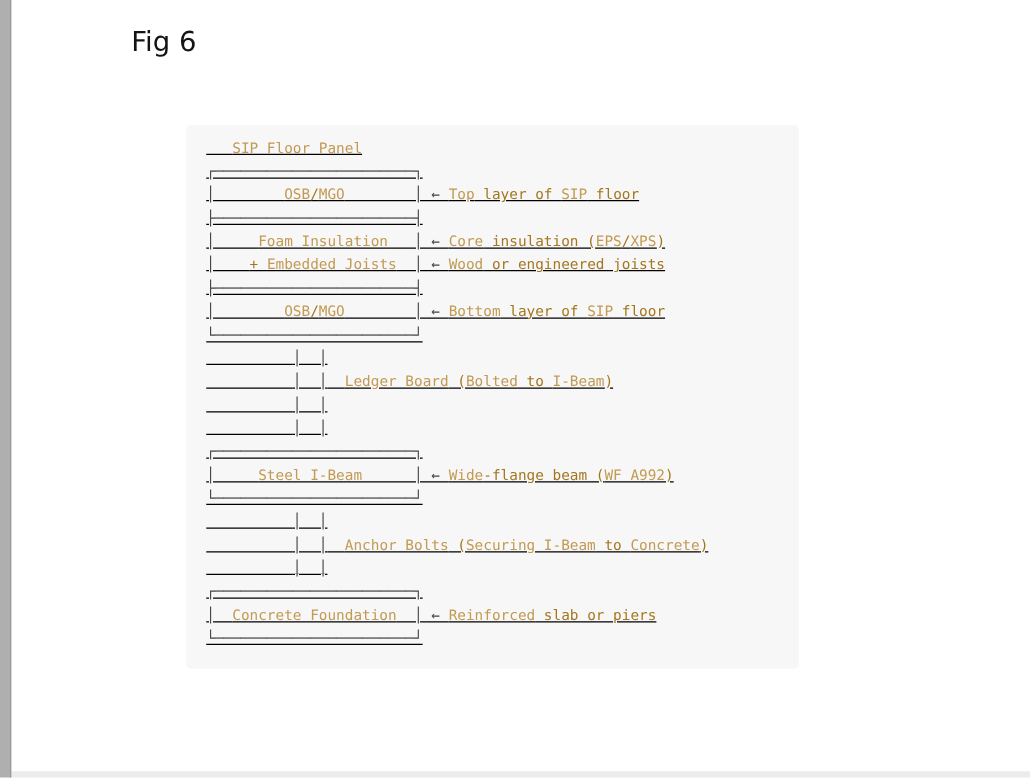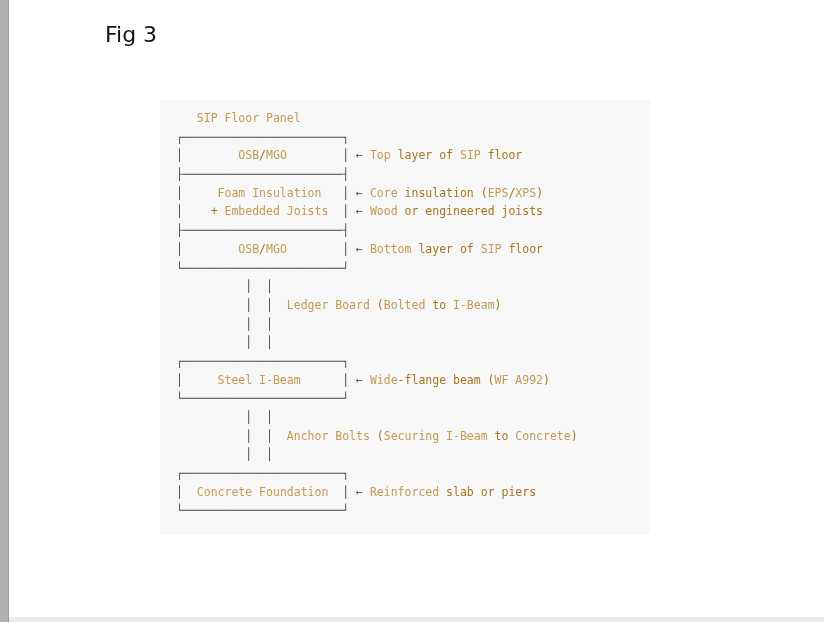--- a/index.html
+++ b/index.html
@@ -19,42 +19,43 @@
     position:absolute;left:9px;right:0;bottom:0;height:5px;
     background:#ECECEC;z-index:2;
   }
   .fig-label{
     position:absolute;left:105px;top:22px;
     font-size:22px;line-height:1.2;
     color:var(--c-fig_text,#111);
     font-family:"DejaVu Sans", sans-serif;
   }
   .code-panel{
-    position:absolute;left:160px;top:100px;
+    position:absolute;left:149px;top:100px;
     width:490px;height:435px;
     background:var(--c-panel_bg,#F7F7F8);
     border-radius:4px;
     box-sizing:border-box;
+    text-decoration:underline;
   }
   .ascii{
     margin:0;padding:9px 0 0 16px;
     font-family:"DejaVu Sans Mono","Liberation Mono",monospace;
     font-size:11.5px;
     line-height:18.7px;
     white-space:pre;
   }
   .ascii .line{height:18.7px;white-space:pre;}
   .s {color:var(--c-structure,#444);}
   .w1{color:var(--c-word_primary,#C29A52);}
   .w2{color:var(--c-word_secondary,#A4771E);}
   .p {color:var(--c-word_secondary,#A4771E);}
 </style>
 </head>
 <body style="--c-page_bg: #FFFFFF; --c-panel_bg: #F7F7F8; --c-fig_text: #141414; --c-structure: #454545; --c-word_primary: #C29A52; --c-word_secondary: #A4771E;">
 
 <div class="edge-left"></div>
 <div class="edge-bottom"></div>
 
-<h2 class="fig-label" style="font-weight:normal;margin:0;">Fig 3</h2>
+<h2 class="fig-label" style="font-weight:normal;margin:0;">Fig 6</h2>
 
 <div class="code-panel">
   <pre class="ascii"><div class="line"><span class="p">   </span><span class="w1">SIP Floor Panel</span></div><div class="line"><span class="s">┌───────────────────────┐</span></div><div class="line"><span class="s">│</span><span class="p">        </span><span class="w1">OSB</span><span class="w2">/</span><span class="w1">MGO</span><span class="p">        </span><span class="s">│ ← </span><span class="w1">Top</span><span class="w2"> layer of </span><span class="w1">SIP</span><span class="w2"> floor</span></div><div class="line"><span class="s">├───────────────────────┤</span></div><div class="line"><span class="s">│</span><span class="p">     </span><span class="w1">Foam Insulation</span><span class="p">   </span><span class="s">│ ← </span><span class="w1">Core</span><span class="w2"> insulation (</span><span class="w1">EPS</span><span class="w2">/</span><span class="w1">XPS</span><span class="w2">)</span></div><div class="line"><span class="s">│</span><span class="p">    </span><span class="w2">+ </span><span class="w1">Embedded Joists</span><span class="p">  </span><span class="s">│ ← </span><span class="w1">Wood</span><span class="w2"> or engineered joists</span></div><div class="line"><span class="s">├───────────────────────┤</span></div><div class="line"><span class="s">│</span><span class="p">        </span><span class="w1">OSB</span><span class="w2">/</span><span class="w1">MGO</span><span class="p">        </span><span class="s">│ ← </span><span class="w1">Bottom</span><span class="w2"> layer of </span><span class="w1">SIP</span><span class="w2"> floor</span></div><div class="line"><span class="s">└───────────────────────┘</span></div><div class="line"><span class="p">          </span><span class="s">│  │</span></div><div class="line"><span class="p">          </span><span class="s">│  │</span><span class="p">  </span><span class="w1">Ledger Board</span><span class="w2"> (</span><span class="w1">Bolted</span><span class="w2"> to </span><span class="w1">I-Beam</span><span class="w2">)</span></div><div class="line"><span class="p">          </span><span class="s">│  │</span></div><div class="line"><span class="p">          </span><span class="s">│  │</span></div><div class="line"><span class="s">┌───────────────────────┐</span></div><div class="line"><span class="s">│</span><span class="p">     </span><span class="w1">Steel I-Beam</span><span class="p">      </span><span class="s">│ ← </span><span class="w1">Wide</span><span class="w2">-flange beam (</span><span class="w1">WF A992</span><span class="w2">)</span></div><div class="line"><span class="s">└───────────────────────┘</span></div><div class="line"><span class="p">          </span><span class="s">│  │</span></div><div class="line"><span class="p">          </span><span class="s">│  │</span><span class="p">  </span><span class="w1">Anchor Bolts</span><span class="w2"> (</span><span class="w1">Securing I-Beam</span><span class="w2"> to </span><span class="w1">Concrete</span><span class="w2">)</span></div><div class="line"><span class="p">          </span><span class="s">│  │</span></div><div class="line"><span class="s">┌───────────────────────┐</span></div><div class="line"><span class="s">│</span><span class="p">  </span><span class="w1">Concrete Foundation</span><span class="p">  </span><span class="s">│ ← </span><span class="w1">Reinforced</span><span class="w2"> slab or piers</span></div><div class="line"><span class="s">└───────────────────────┘</span></div></pre>
 </div>
 
 </body></html>

